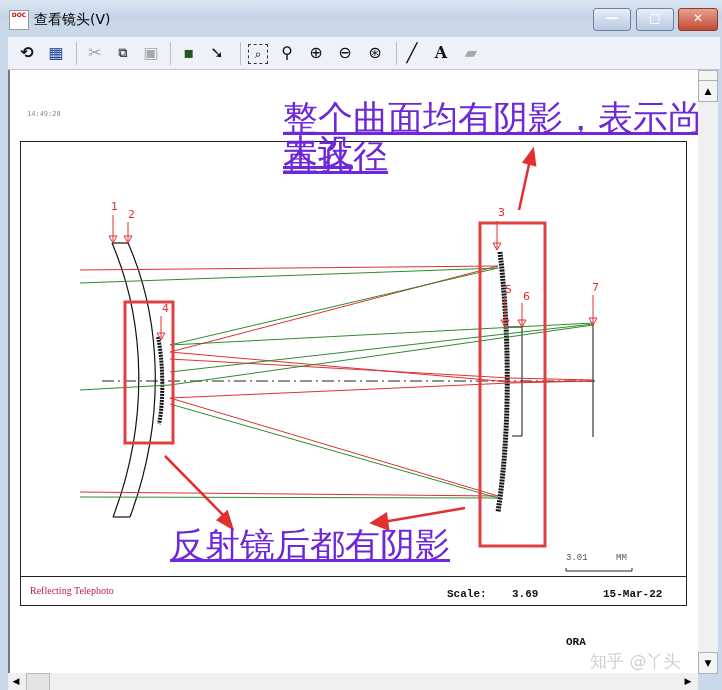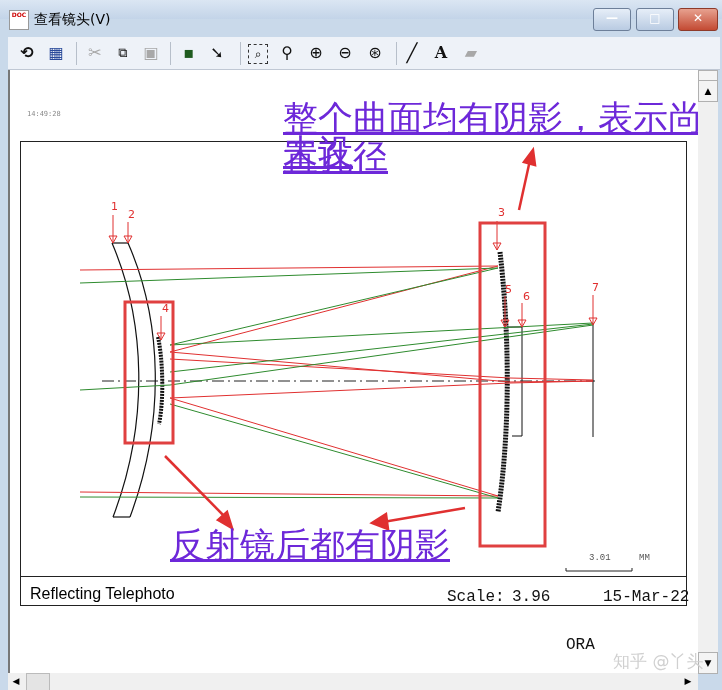--- a/index.html
+++ b/index.html
@@ -15,26 +15,26 @@
   .tb.dis{color:#a8a8a8;}
   .sep{position:absolute;top:5px;width:1px;height:23px;background:#b7bfca;}
   .client{position:absolute;left:8px;top:70px;width:690px;height:604px;background:#fff;border-left:2px solid #777;}
   .vscroll{position:absolute;left:698px;top:70px;width:20px;height:604px;background:#f0f0f0;}
   .vbtn{position:absolute;left:0;width:18px;height:20px;border:1px solid #b0b0b0;background:#f4f4f4;font-size:9px;text-align:center;line-height:20px;}
   .hscroll{position:absolute;left:8px;top:673px;width:690px;height:17px;background:#f0f0f0;}
   .hbtn{position:absolute;top:0;width:16px;height:16px;font-size:9px;line-height:16px;text-align:center;}
   .stamp{position:absolute;left:27px;top:110px;font-family:"DejaVu Sans Mono",monospace;font-size:7px;color:#888;}
   .frame{position:absolute;left:20px;top:141px;width:665px;height:463px;border:1.5px solid #222;}
   .footer-line{position:absolute;left:20px;top:576px;width:667px;height:1px;background:#222;}
-  .foot-title{position:absolute;left:30px;top:585px;font-family:Liberation Sans, sans-serif;font-size:16px;color:#000000;}
-  .foot-right{position:absolute;top:588px;font-family:"Liberation Mono",monospace;font-size:16px;color:#111;}
-  .scale-lbl{position:absolute;top:553px;font-family:"Liberation Mono",monospace;font-size:9px;color:#555;margin-left:23px;}
+  .foot-title{position:absolute;left:30px;top:585px;font-family:Liberation Serif, serif;font-size:10px;color:#be185d;}
+  .foot-right{position:absolute;top:588px;font-family:"Liberation Mono",monospace;font-size:11px;color:#111;font-weight:bold;}
+  .scale-lbl{position:absolute;top:553px;font-family:"Liberation Mono",monospace;font-size:9px;color:#555;}
   .annot{position:absolute;color:#6d28d9;font-size:35px;line-height:34px;text-decoration:underline;}
   .num{position:absolute;font-size:11px;color:#e03030;}
-  .watermark{position:absolute;left:590px;top:650px;font-size:17px;color:#d0d0d0;margin-left:23px;}
+  .watermark{position:absolute;left:590px;top:650px;font-size:17px;color:#d0d0d0;}
   svg.draw{position:absolute;left:0;top:0;}
 </style>
 </head>
 <body>
 
 <div class="titlebar">
   <div class="app-icon">DOC</div>
   <div class="title">查看镜头(V)</div>
   <div class="winbtn" style="left:593px;width:36px;">
       <span>—</span>
@@ -152,21 +152,21 @@
 <div class="num" style="left:162px;top:302px;">4</div>
 <div class="num" style="left:505px;top:283px;">5</div>
 <div class="num" style="left:523px;top:290px;">6</div>
 <div class="num" style="left:592px;top:281px;">7</div>
 
 <div class="scale-lbl" style="left:566px;">3.01</div>
 <div class="scale-lbl" style="left:616px;">MM</div>
 
 <div class="foot-title">Reflecting Telephoto</div>
 <div class="foot-right" style="left:447px;">Scale:</div>
-<div class="foot-right" style="left:512px;">3.96</div>
+<div class="foot-right" style="left:512px;">3.69</div>
 <div class="foot-right" style="left:566px;margin-top:48px;">ORA</div>
 <div class="foot-right" style="left:603px;">15-Mar-22</div>
 
 <div class="annot" style="left:283px;top:101px;">整个曲面均有阴影，表示尚未设</div>
 <div class="annot" style="left:283px;top:140px;">置孔径</div>
 <div class="annot" style="left:170px;top:528px;text-align:right;">反射镜后都有阴影</div>
 
 <div class="vscroll">
   <div class="vbtn" style="top:0;height:10px;"></div>
   <div class="vbtn" style="top:10px;"><span>▲</span></div>

